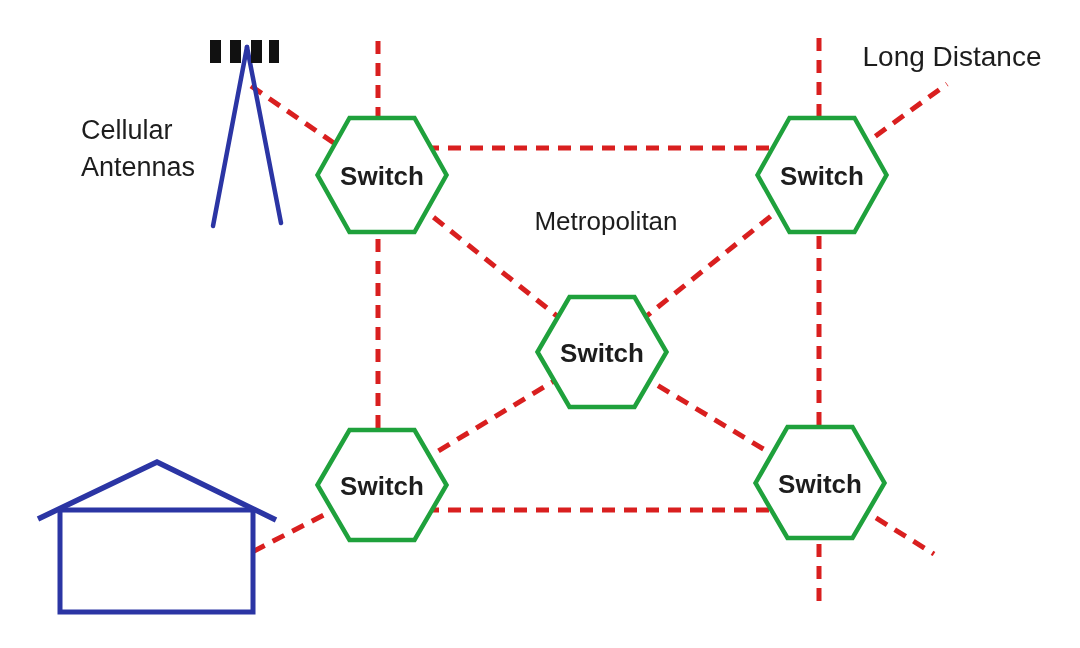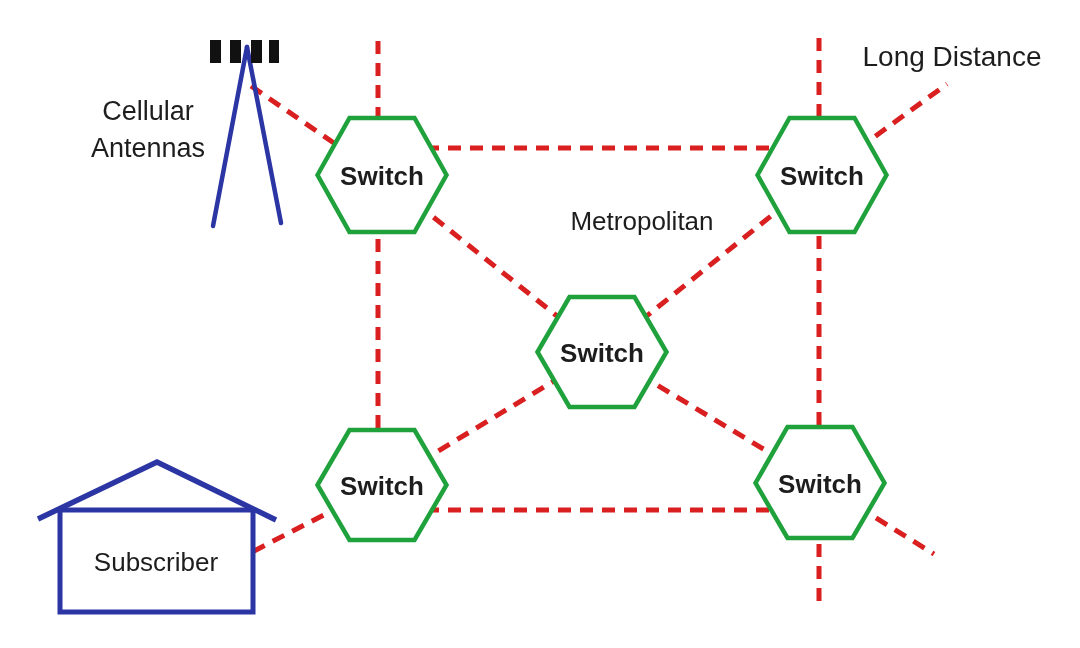--- a/index.html
+++ b/index.html
@@ -34,27 +34,26 @@
   .house-body { fill: #ffffff; stroke-width: 5; }
   .roof { stroke-width: 5.5; }
   .antenna-leg { stroke-width: 4.5; stroke-linecap: round; }
   .signal-bar { fill: #111111; stroke: none; }
 
   .label {
     position: absolute;
     transform: translate(-50%, -50%);
     color: var(--label-text, #1d1d1d);
     white-space: nowrap;
-    text-align: center;
   }
-  .label.multiline { white-space: normal; }
+  .label.multiline { white-space: normal; margin-top: 19px; }
 
   #lbl-cellular   { left: 148px; top: 130px; width: 134px; font-size: 27px; line-height: 37px; }
   #lbl-longdist   { left: 952px; top: 57px;  font-size: 28px; }
-  #lbl-metro      { left: 606px; top: 221px; font-size: 26px; margin-left: 36px; }
+  #lbl-metro      { left: 606px; top: 221px; font-size: 26px; }
   #lbl-localloop  { left: 348px; top: 580px; font-size: 27px; }
   #lbl-subscriber { left: 156px; top: 562px; font-size: 26px; }
 
   .switch-label { font-size: 26px; font-weight: bold; }
   #lbl-sw-tl { left: 382px; top: 176px; }
   #lbl-sw-tr { left: 822px; top: 176px; }
   #lbl-sw-c  { left: 602px; top: 353px; }
   #lbl-sw-bl { left: 382px; top: 486px; }
   #lbl-sw-br { left: 820px; top: 484px; }
 </style>
@@ -103,21 +102,20 @@
     </g>
   </svg>
 
   <div class="label multiline" id="lbl-cellular">Cellular Antennas</div>
 
   <div class="label" id="lbl-longdist">Long Distance</div>
 
   <div class="label" id="lbl-metro">Metropolitan</div>
 
 
-  <div class="label" id="lbl-subscriber">Subscriber</div>
 
   <div class="label switch-label" id="lbl-sw-tl">Switch</div>
 
   <div class="label switch-label" id="lbl-sw-tr">Switch</div>
 
   <div class="label switch-label" id="lbl-sw-c">Switch</div>
 
   <div class="label switch-label" id="lbl-sw-bl">Switch</div>
 
   <div class="label switch-label" id="lbl-sw-br">Switch</div>

